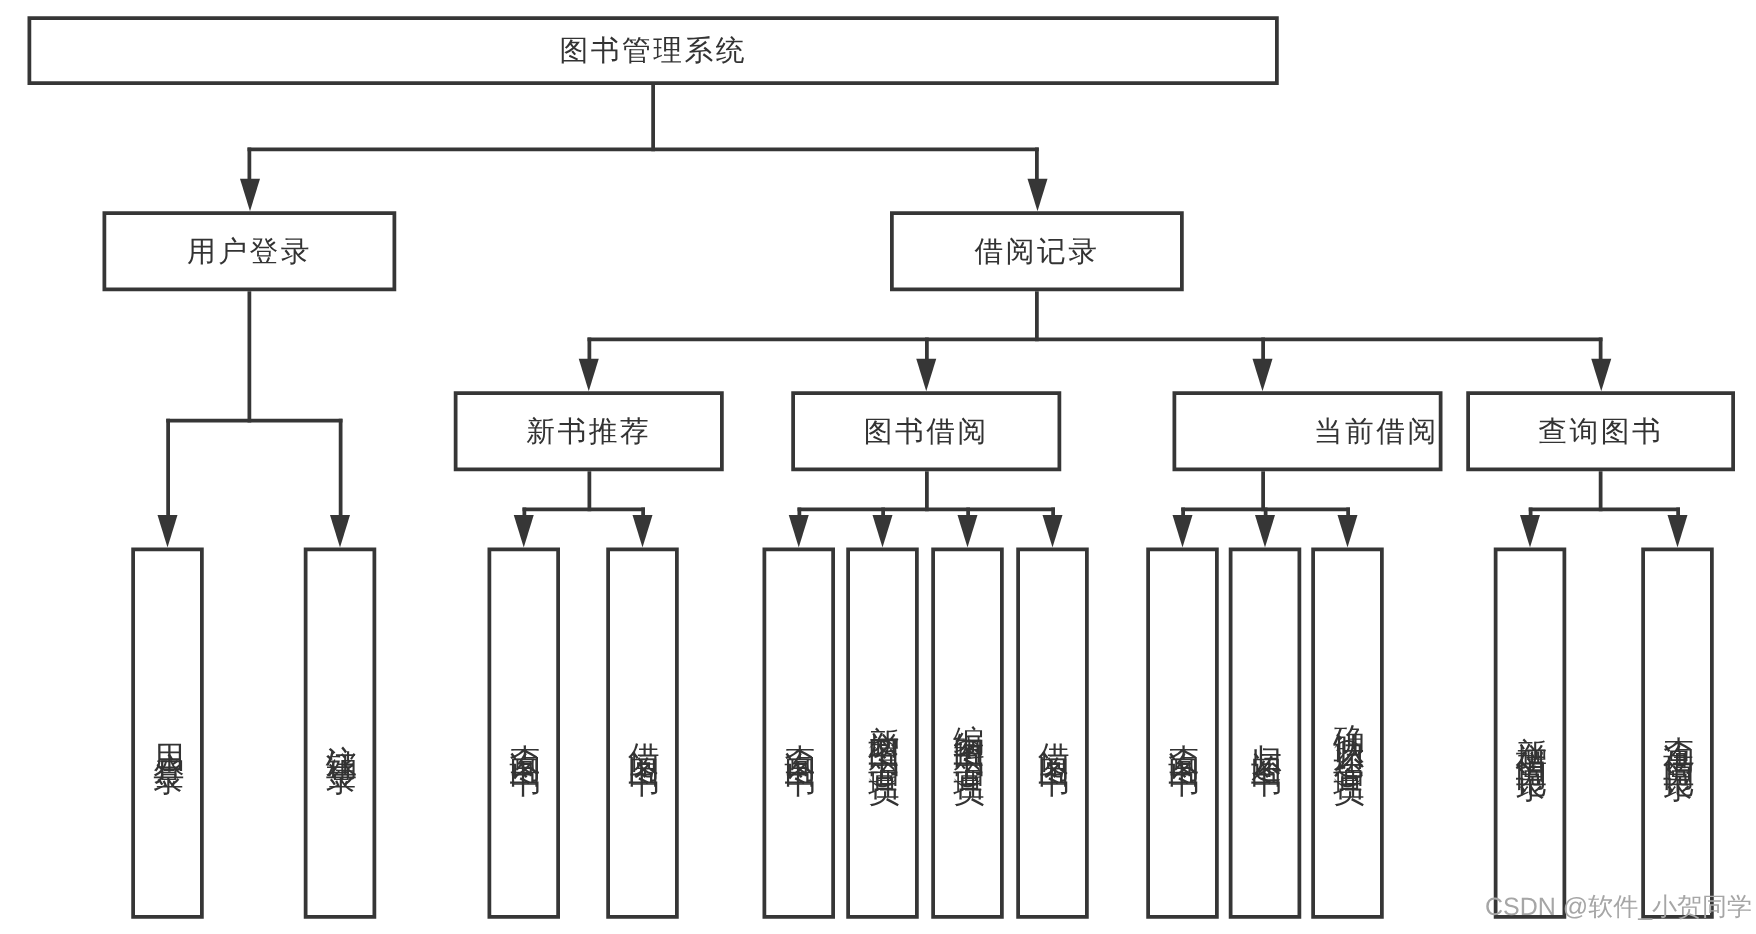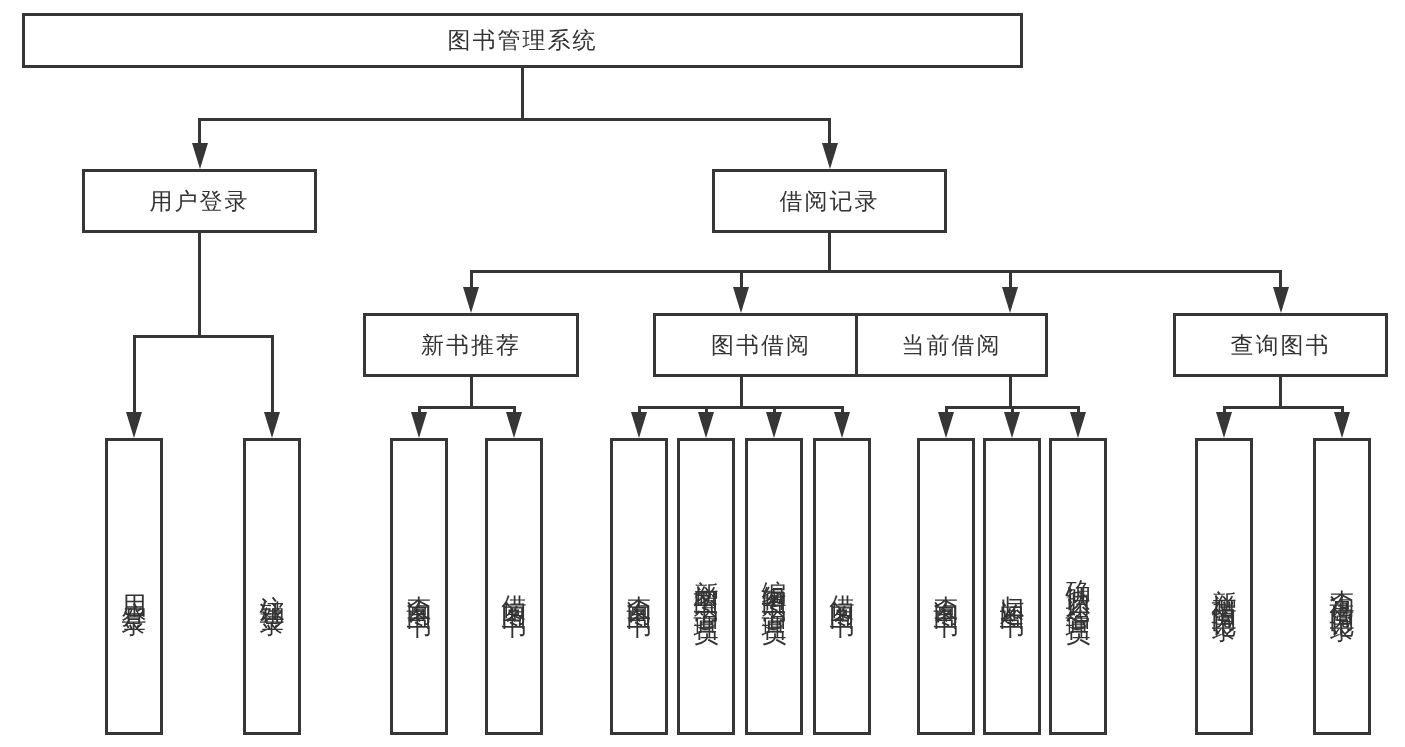--- a/index.html
+++ b/index.html
@@ -83,24 +83,24 @@
   <div class="box hnode" style="left:82px; top:169px; width:235px;">
     <span>用户登录</span>
   </div>
   <div class="box hnode" style="left:712px; top:169px; width:235px;">
     <span>借阅记录</span>
   </div>
 
   <div class="box hnode" style="left:363px; top:313px; width:216px;font-family:Liberation Mono, monospace;">
     <span>新书推荐</span>
   </div>
-  <div class="box hnode" style="left:633px; top:313px; width:216px;margin-left:20px;">
+  <div class="box hnode" style="left:633px; top:313px; width:216px;">
     <span>图书借阅</span>
   </div>
-  <div class="box hnode" style="left:855px; top:313px; width:193px;">
+  <div class="box hnode" style="left:938px; top:313px; width:216px;justify-content:flex-end;">
     <span>当前借阅</span>
   </div>
   <div class="box hnode" style="left:1173px; top:313px; width:215px;">
     <span>查询图书</span>
   </div>
 
   <div class="box leaf" style="left:105px;">
     <span class="vtext">用户登录</span>
   </div>
   <div class="box leaf" style="left:243px;">
@@ -137,20 +137,21 @@
     <span class="vtext">确认归还（管理员）</span>
   </div>
 
   <div class="box leaf" style="left:1195px;">
     <span class="vtext">新增借阅记录</span>
   </div>
   <div class="box leaf" style="left:1313px;">
     <span class="vtext">查询借阅记录</span>
   </div>
 
+  <div class="watermark">CSDN @软件_小贺同学</div>
 
 <div class="line" style="left: 520.5px; top: 68px; width: 3px; height: 53px;"></div>
     <div class="line" style="left: 198px; top: 233px; width: 3px; height: 105px;"></div>
     <div class="line" style="left: 828px; top: 233px; width: 3px; height: 40px;"></div>
     <div class="line" style="left: 469.5px; top: 377px; width: 3px; height: 32px;"></div>
     <div class="line" style="left: 739.5px; top: 377px; width: 3px; height: 32px;"></div>
     <div class="line" style="left: 1008.5px; top: 377px; width: 3px; height: 32px;"></div>
     <div class="line" style="left: 1279px; top: 377px; width: 3px; height: 32px;"></div>
     <div class="line" style="left: 198px; top: 118px; width: 633px; height: 3px;"></div>
     <div class="line" style="left: 132.5px; top: 335px; width: 141px; height: 3px;"></div>

